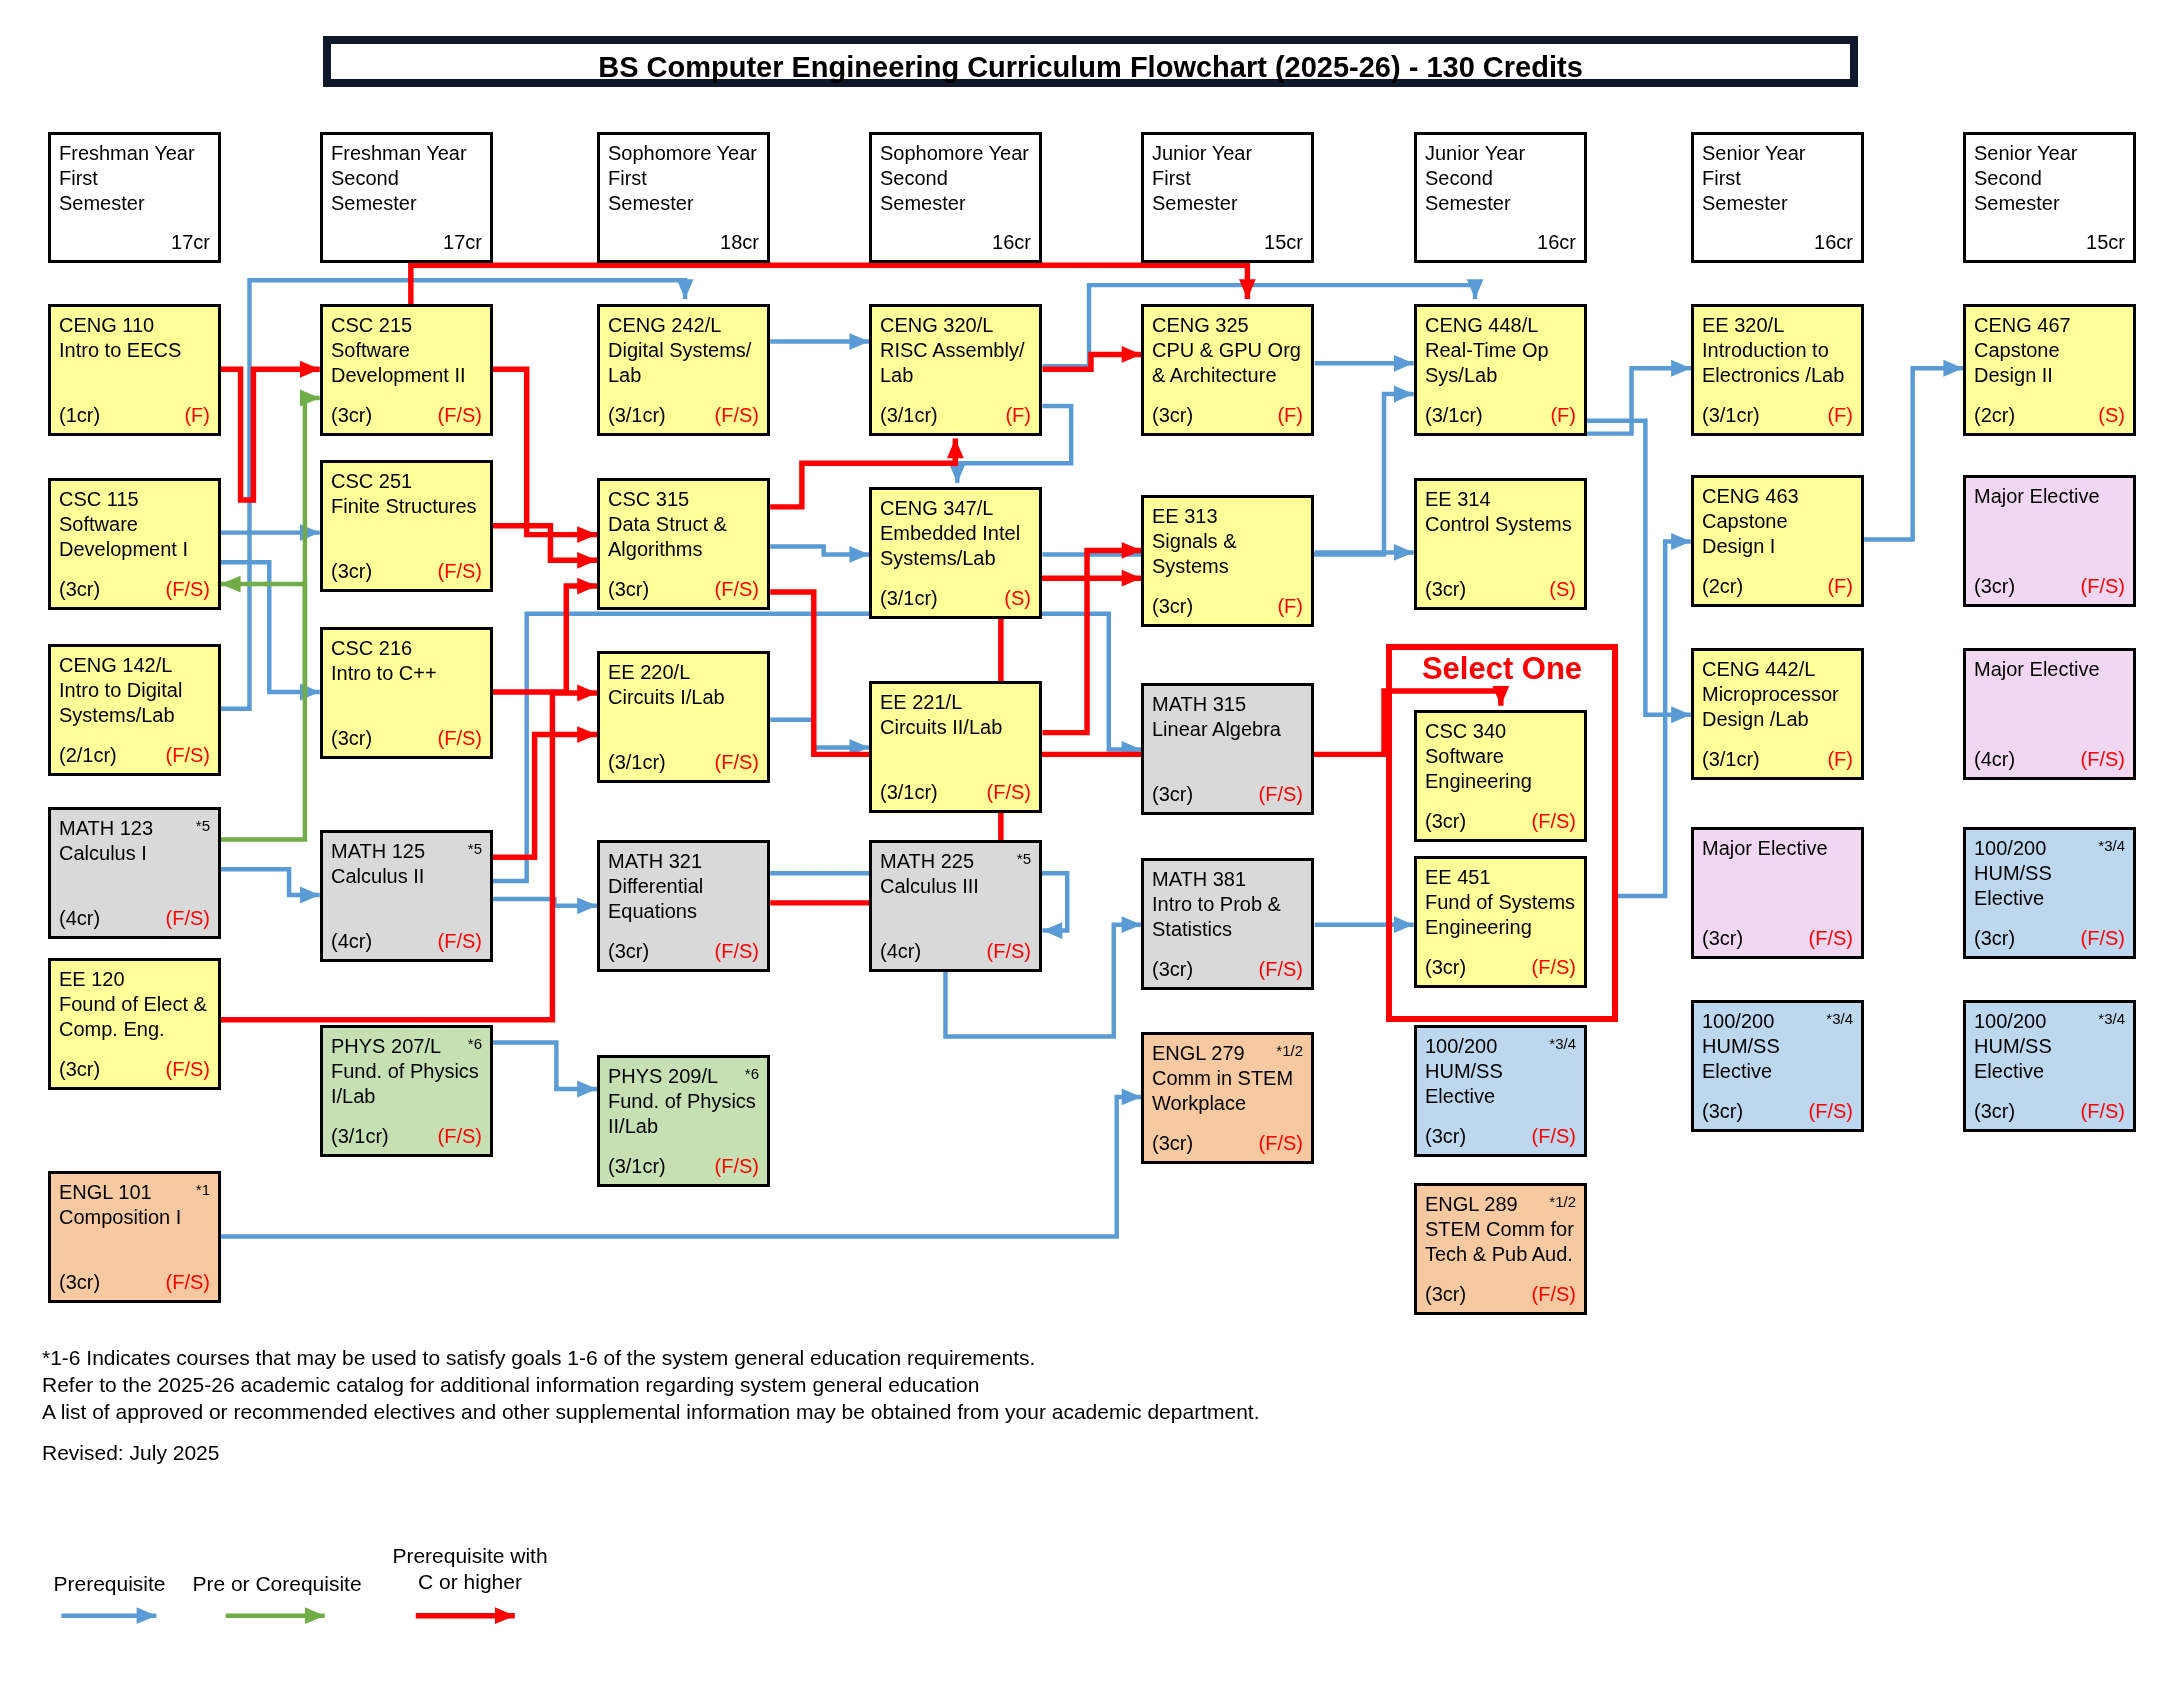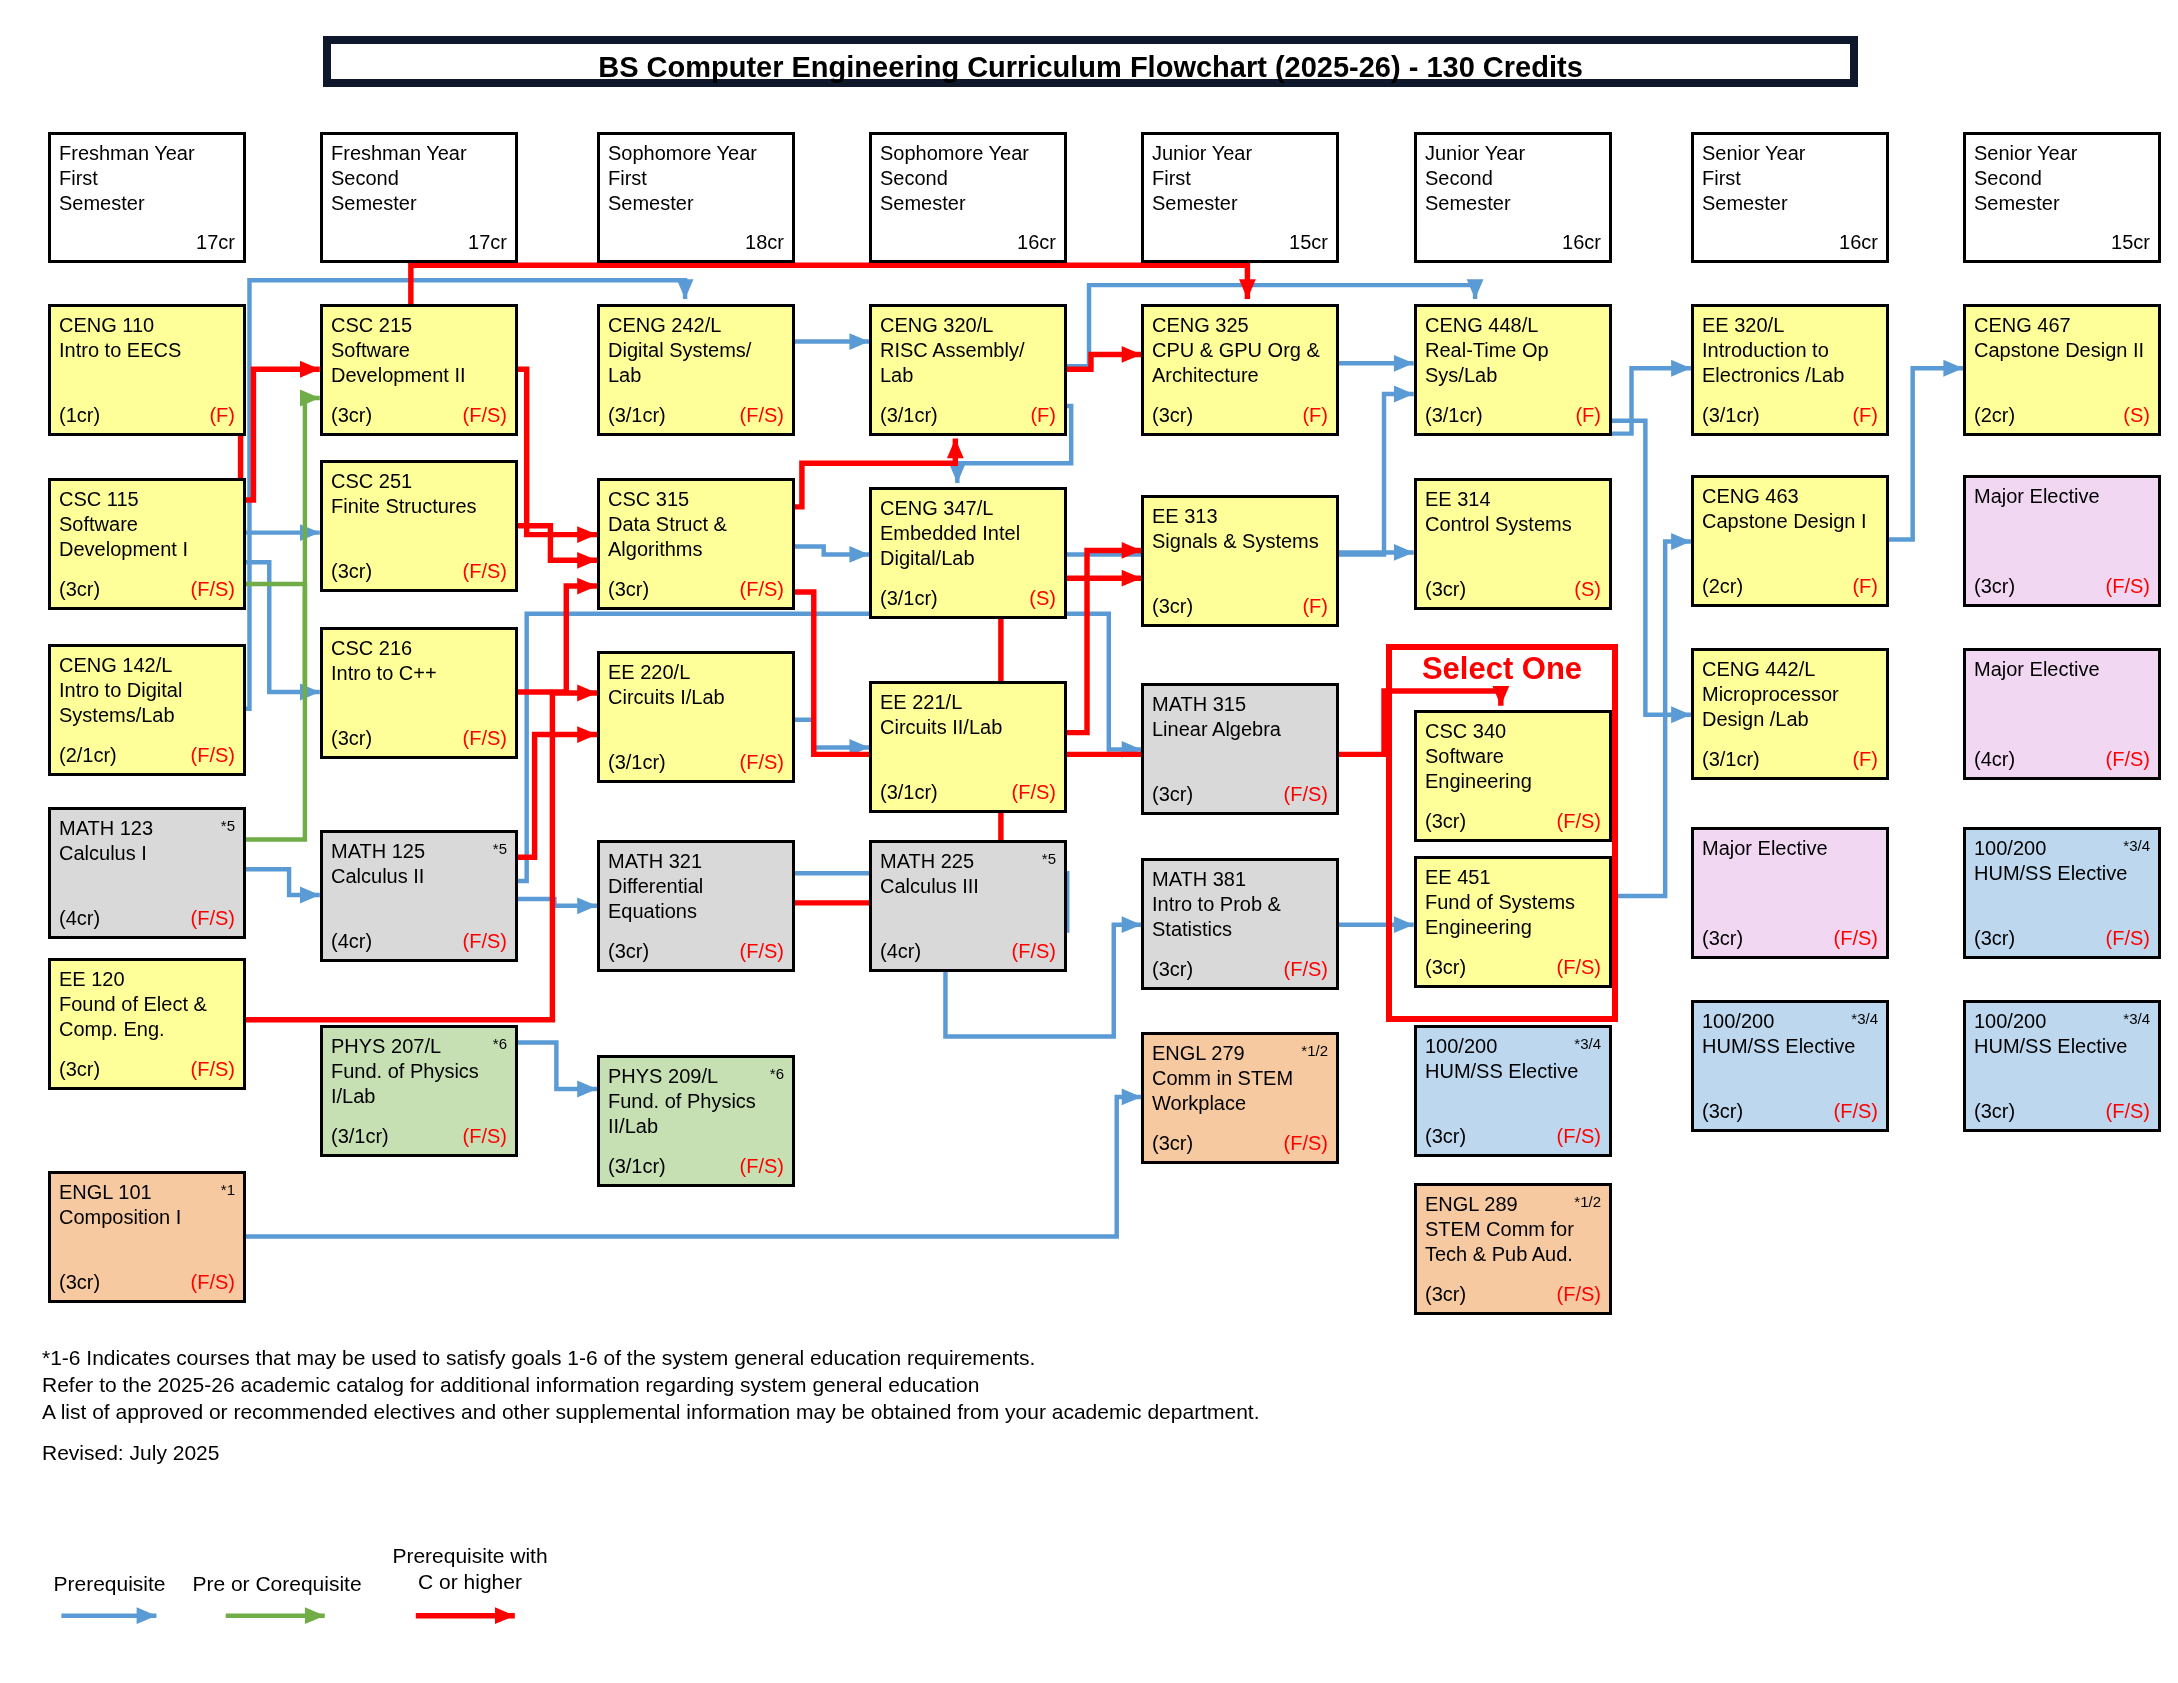--- a/index.html
+++ b/index.html
@@ -2,21 +2,21 @@
 <html><head>
 <meta charset="utf-8">
 <style>
   html,body{margin:0;padding:0;background:#fff;}
   .page{position:relative;width:2178px;height:1683px;background:#fff;
         font-family:"Liberation Sans",sans-serif;color:#000;overflow:hidden;}
   #edges{position:absolute;left:0;top:0;z-index:1;}
   .titlebox{position:absolute;left:323px;top:36px;width:1535px;height:51px;
         border:8px solid #0f172a;box-sizing:border-box;z-index:2;background:#fff;
         text-align:center;font-weight:bold;font-size:29px;line-height:46px;}
-  .box{position:absolute;width:198px;height:132px;border:3px solid #000;
+  .box{position:absolute;width:173px;height:132px;border:3px solid #000;
         box-sizing:border-box;padding:6px 8px;font-size:20px;line-height:25px;
         background:#fff;z-index:2;}
   .hdr{height:131px;}
   .hcr{position:absolute;right:8px;bottom:5px;}
   .line1{display:flex;justify-content:space-between;align-items:flex-start;}
   .sup{font-size:15px;line-height:20px;}
   .brow{position:absolute;left:8px;right:8px;bottom:5px;display:flex;justify-content:space-between;}
   .off{color:#FF0000;}
   .c-yellow{background:#FFFF99;} .c-gray{background:#D9D9D9;}
   .c-green{background:#C6E0B4;margin-top:32px;}  .c-orange{background:#F6C9A0;}
@@ -360,21 +360,21 @@
     <div class="brow">
         <span>(3/1cr)</span>
         <span class="off">(F)</span>
       </div>
   </div>
   <div class="box c-yellow" style="left:869px;top:487px">
     <div class="line1">
         <span>CENG 347/L</span>
         <span class="sup"></span>
       </div>
-    <div>Embedded Intel Digital/Lab</div>
+    <div>Embedded Intel Systems/Lab</div>
     <div class="brow">
         <span>(3/1cr)</span>
         <span class="off">(S)</span>
       </div>
   </div>
   <div class="box c-yellow" style="left:869px;top:681px">
     <div class="line1">
         <span>EE 221/L</span>
         <span class="sup"></span>
       </div>

